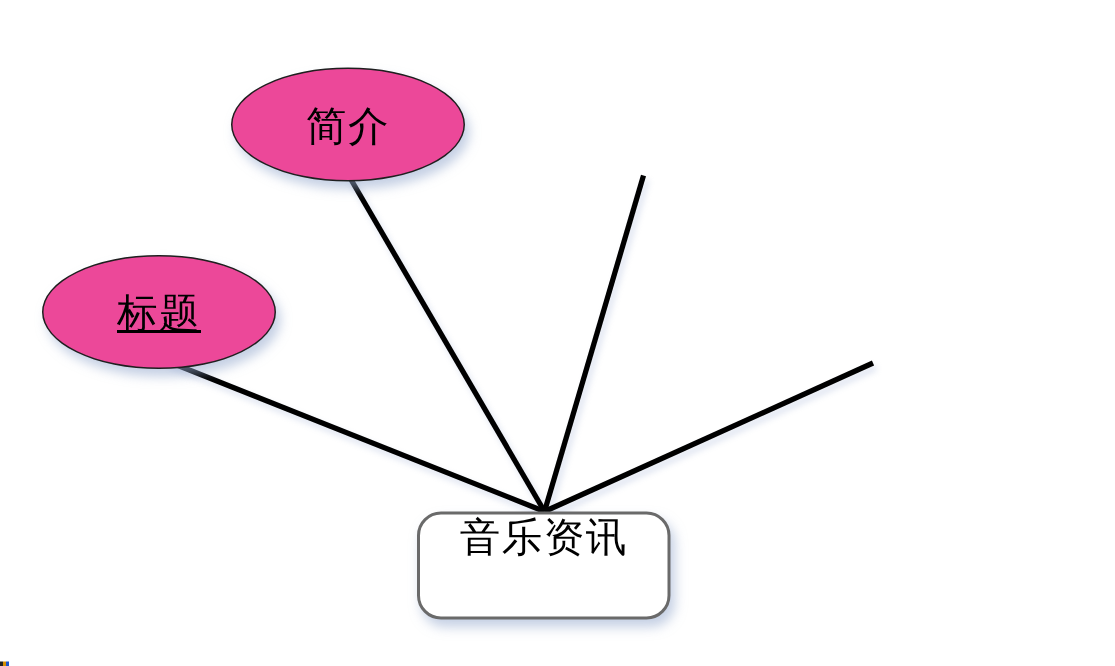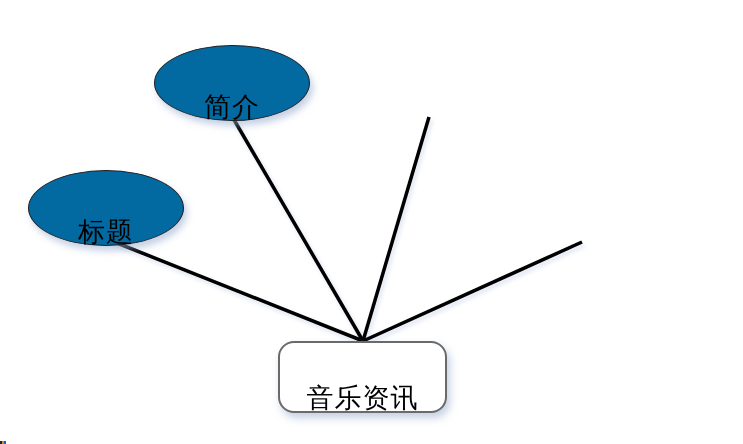--- a/index.html
+++ b/index.html
@@ -22,35 +22,35 @@
     width: 743px;
     height: 444px;
     z-index: 1;
     filter: drop-shadow(2px 3px 2px rgba(165, 180, 215, 0.40));
   }
   .attr-node {
     position: absolute;
     z-index: 2;
     border: 1.4px solid #1f1f1f;
     border-radius: 50%;
-    background: #0369a1;
+    background: #ec4899;
     display: flex;
-    align-items: flex-end;
+    align-items: center;
     justify-content: center;
     box-sizing: border-box;
     box-shadow: 3px 5px 7px rgba(150, 170, 205, 0.55);
   }
   .center-node {
     position: absolute;
     z-index: 2;
     border: 2px solid #6a6a6a;
     border-radius: 16px;
     background: #ffffff;
     display: flex;
-    align-items: flex-end;
+    align-items: flex-start;
     justify-content: center;
     box-sizing: border-box;
     box-shadow: 3px 5px 8px rgba(150, 170, 205, 0.55);
   }
   .node-label {
     font-size: 27px;
     color: #000000;
     letter-spacing: 1px;
     white-space: nowrap;
     line-height: 1;
@@ -75,21 +75,21 @@
 
 <div id="stage">
 
   <svg id="edge-layer" viewBox="0 0 743 444" xmlns="http://www.w3.org/2000/svg">
       <line x1="112" y1="241" x2="363" y2="341" stroke="#000000" stroke-width="3.5"></line>
       <line x1="233" y1="118" x2="363" y2="341" stroke="#000000" stroke-width="3.5"></line>
       <line x1="429" y1="117" x2="363" y2="341" stroke="#000000" stroke-width="3.5"></line>
       <line x1="582" y1="242" x2="363" y2="341" stroke="#000000" stroke-width="3.5"></line>
     </svg>
 
-  <div class="attr-node" style="left: 28px; top: 170px; width: 156px; height: 76px;">
+  <div class="attr-node" style="left: 28px; top: 170px; width: 156px; height: 76px; text-decoration: underline;">
     <span class="node-label">标题</span>
   </div>
 
   <div class="attr-node" style="left: 154px; top: 45px; width: 156px; height: 76px;">
     <span class="node-label">简介</span>
   </div>
 
 
 
   <div class="center-node" style="left: 278px; top: 341px; width: 169px; height: 72px; border-radius: 16px;">

